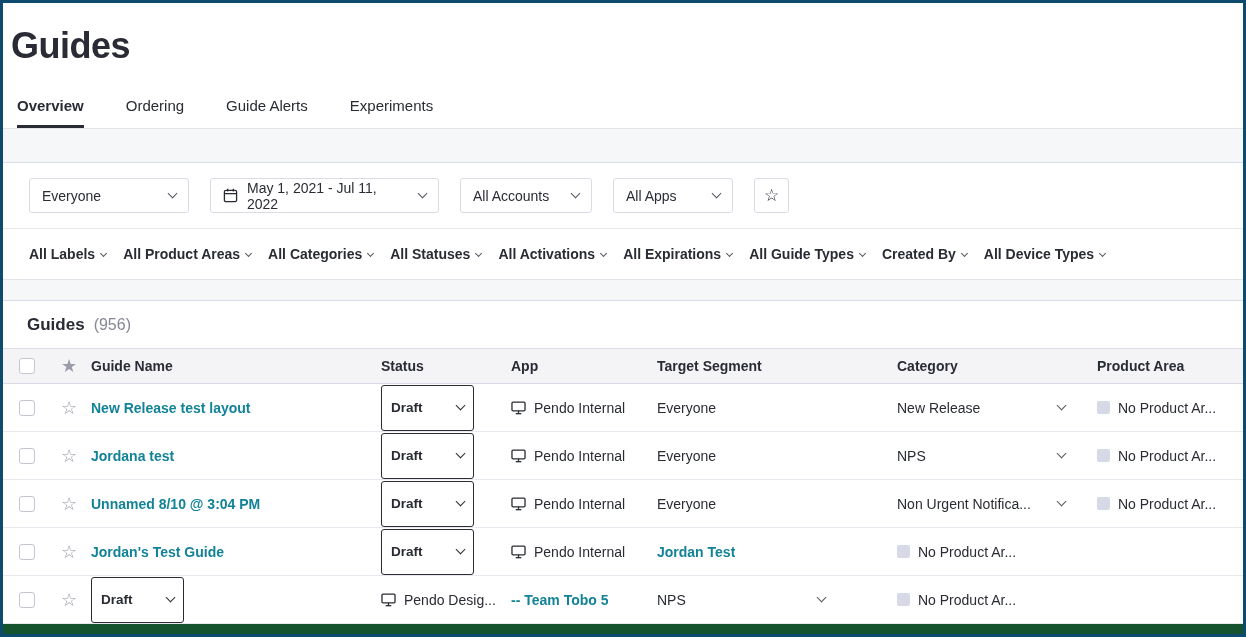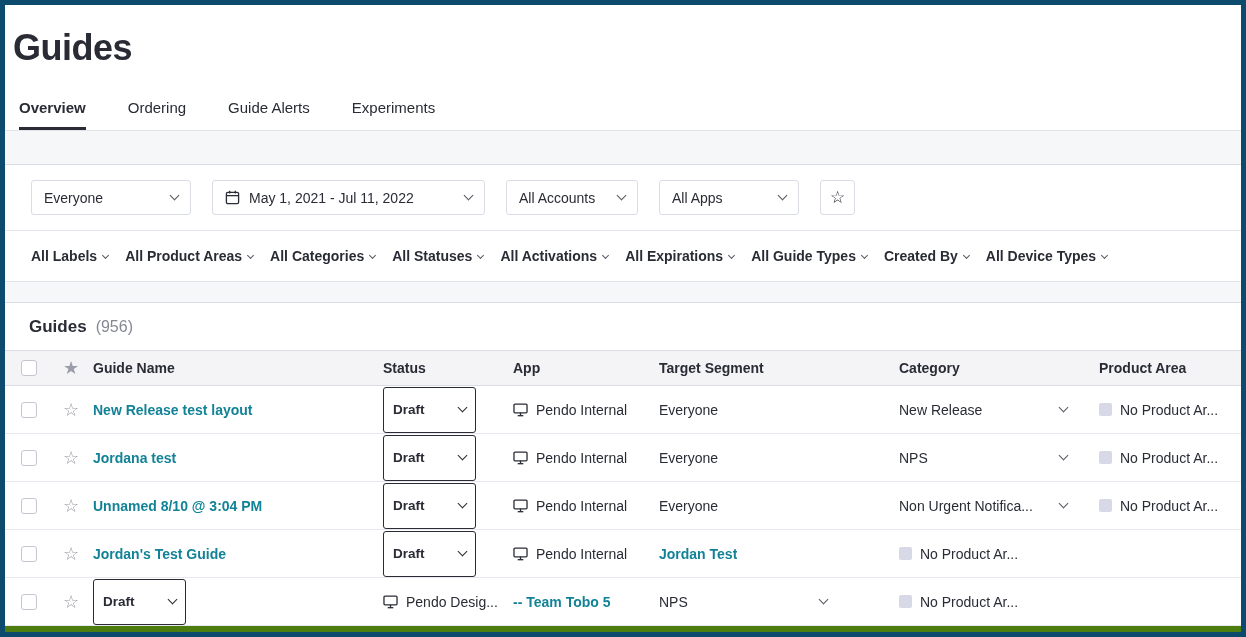--- a/index.html
+++ b/index.html
@@ -1,38 +1,38 @@
 <!DOCTYPE html>
 <html><head>
 <meta charset="utf-8">
 <style>
   * { margin:0; padding:0; box-sizing:border-box; }
   body { font-family:"Liberation Sans", sans-serif; background:#fff; }
-  .frame{ width:1246px; height:637px; border:5px solid #0c4a6e; overflow:hidden; background:#4d7c0f; position:relative; }
+  .frame{ width:1246px; height:637px; border:3px solid #0c4a6e; overflow:hidden; background:#14532d; position:relative; }
 
   
   .hdr{ padding:22px 0 0 8px; background:#fff; }
   .hdr h1{ font-size:36px; font-weight:700; color:#2a2c35; letter-spacing:-0.5px; }
   .tabs{ display:flex; gap:42px; padding:30px 12px 0 6px; }
   .tab{ font-size:15px; color:#2a2c35; padding-bottom:11px; cursor:pointer; border-bottom:3px solid transparent; }
   .tab.active{ font-weight:700; border-bottom:3px solid #2a2c35; }
 
   .gray-band{ background:#f6f7f8; border-top:1px solid #e3e4ea; }
   .band1{ height:34px; }
   .band2{ height:22px; border-bottom:1px solid #dadce5; }
 
   
   .filter-card{ background:#fff; border-top:1px solid #dadce5; }
   .filter-row-top{ display:flex; align-items:center; gap:21px; padding:15px 0 15px 26px; }
   .select-box{ height:35px; border:1px solid #dadce5; border-radius:3px; background:#fff; display:flex; align-items:center; padding:0 12px; font-size:14px; color:#2a2c35; cursor:pointer; gap:9px; }
   .select-box .grow{ flex:1; }
   .w-seg{ width:160px; }
-  .w-date{ width:273px; }
+  .w-date{ width:229px; }
   .w-acc{ width:132px; }
-  .w-apps{ width:140px; }
+  .w-apps{ width:120px; }
   .star-btn{ width:35px; height:35px; border:1px solid #dadce5; border-radius:3px; background:#fff; font-size:17px; color:#2a2c35; cursor:pointer; display:flex; align-items:center; justify-content:center; }
   .chev{ display:inline-block; width:7px; height:7px; border-right:1.6px solid #55575f; border-bottom:1.6px solid #55575f; transform:rotate(45deg); margin-top:-4px; flex:none; }
   .chev.sm{ width:5px; height:5px; margin-left:6px; margin-top:-2px; }
   .filter-row-links{ display:flex; align-items:center; gap:17px; padding:0 0 0 26px; height:51px; border-top:1px solid #e6e7ec; }
   .flink{ display:flex; align-items:center; font-size:14px; font-weight:700; color:#2a2c35; cursor:pointer; white-space:nowrap; }
 
   
   .table-card{ background:#fff; }
   .section-header{ display:flex; align-items:center; gap:9px; padding:0 0 0 24px; height:47px; }
   .section-title{ font-size:17px; font-weight:700; color:#2a2c35; }

